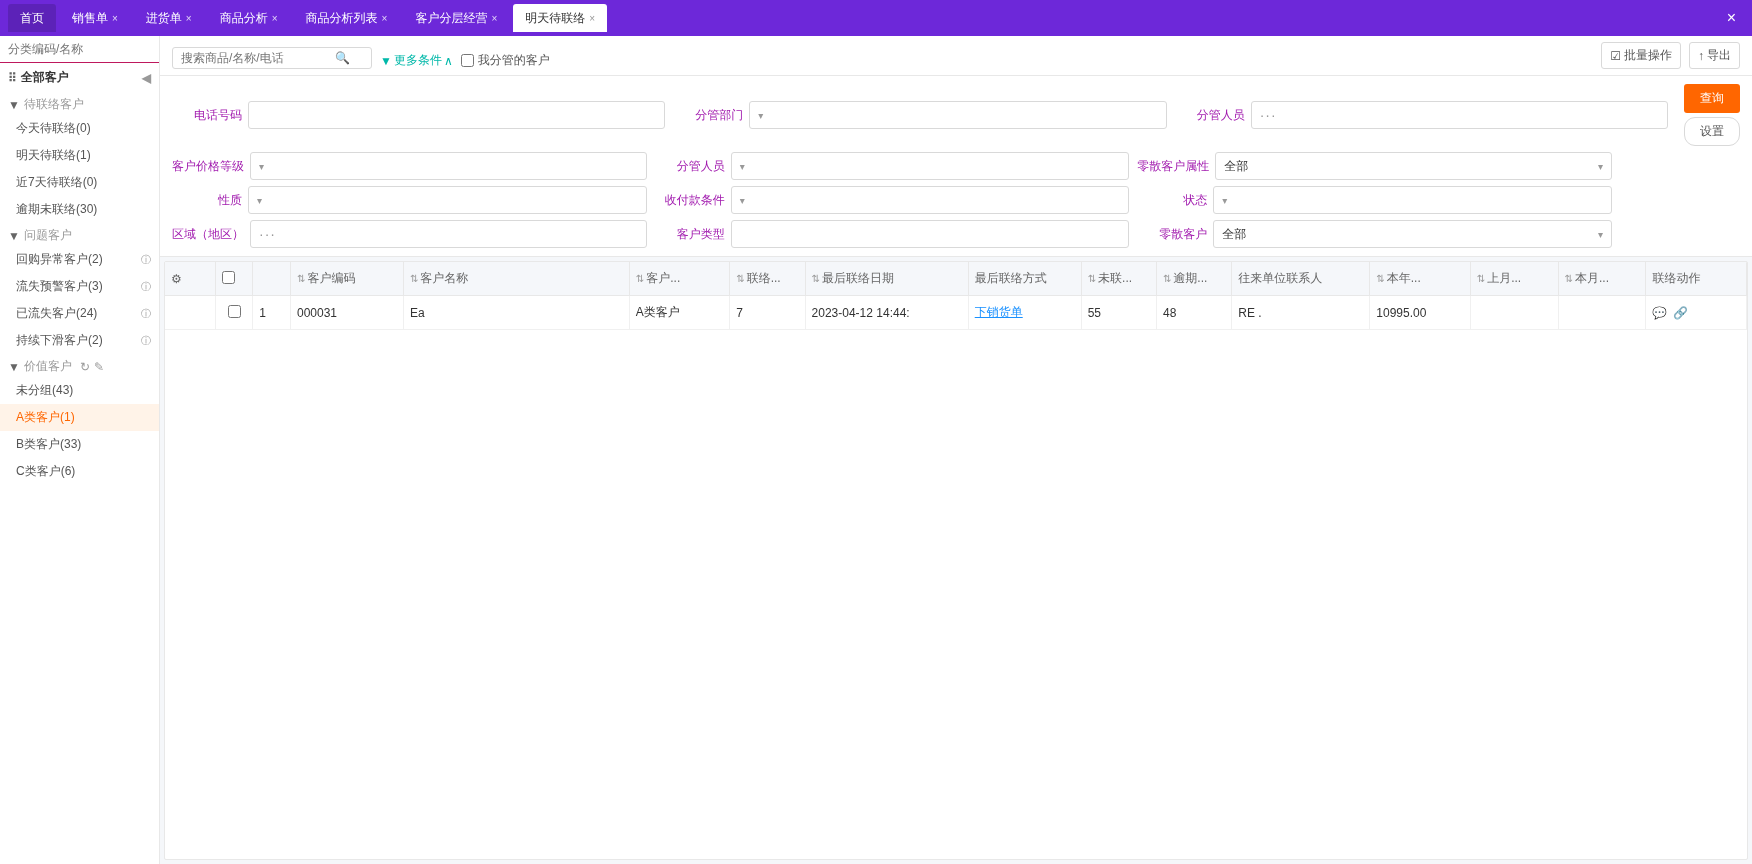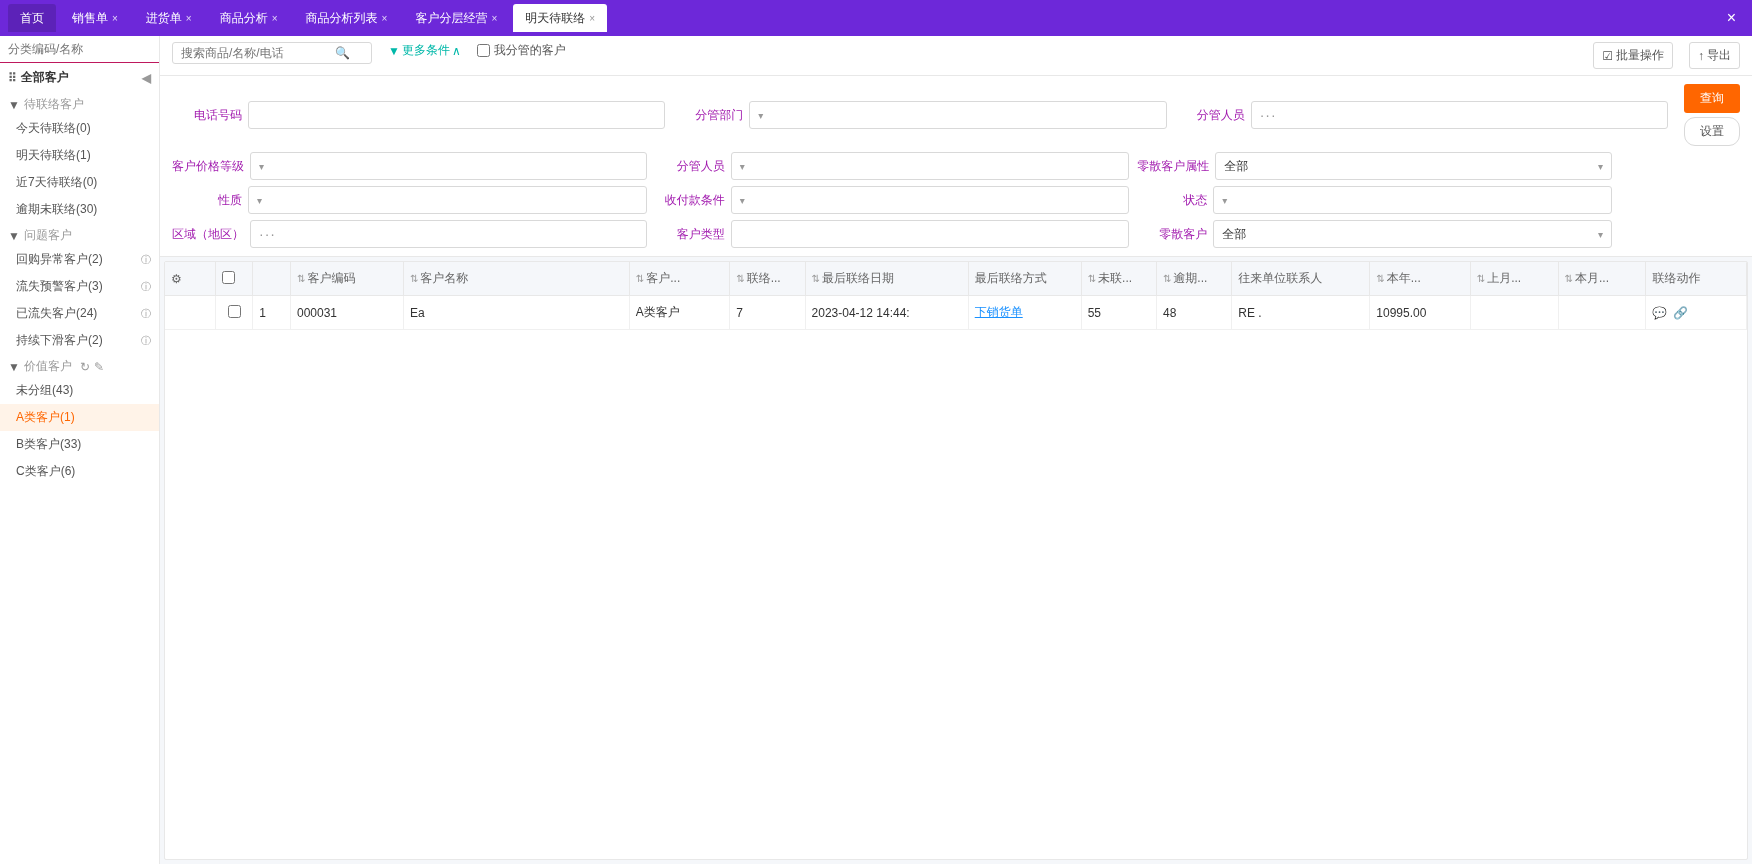--- a/index.html
+++ b/index.html
@@ -107,25 +107,25 @@
       flex: 1;
       display: flex;
       flex-direction: column;
       overflow: hidden;
       background: #f5f7fa;
     }
 
     
     .filter-bar {
       display: flex;
-      align-items: flex-start;
+      align-items: flex-end;
       padding: 6px 12px;
       background: white;
       border-bottom: 1px solid #e8e8e8;
-      gap: 16px;
+      gap: 8px;
     }
     .filter-search {
       display: flex;
       align-items: center;
       border: 1px solid #d9d9d9;
       border-radius: 3px;
       padding: 3px 8px;
       gap: 4px;
       width: 200px;
     }

